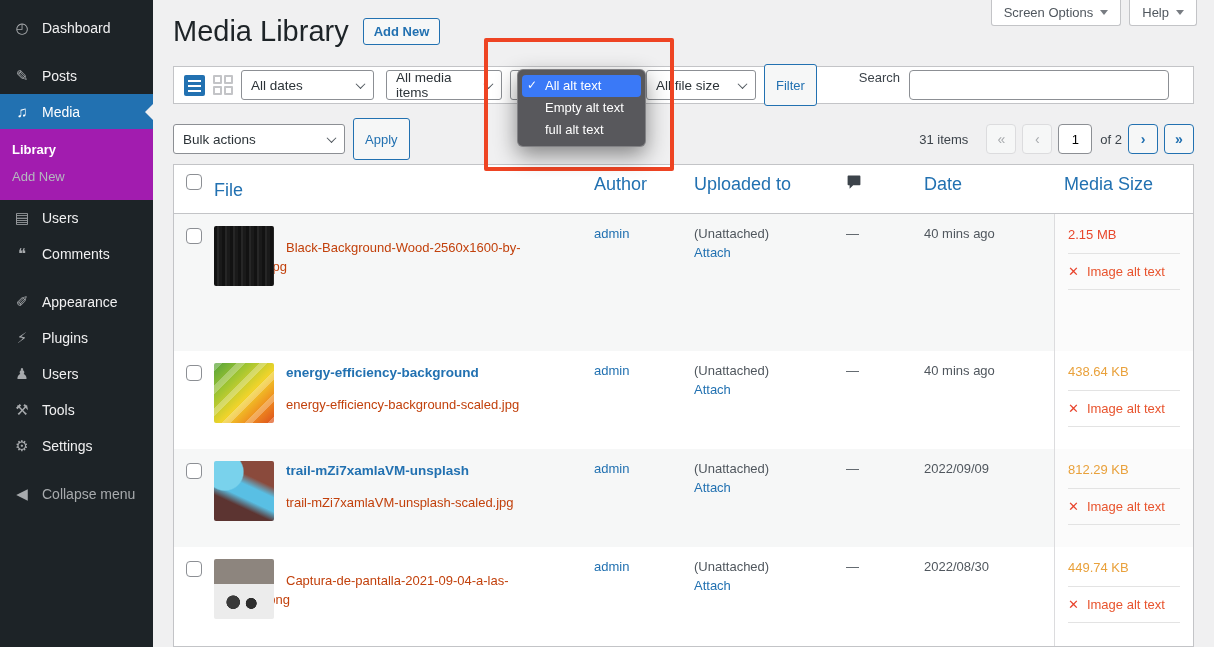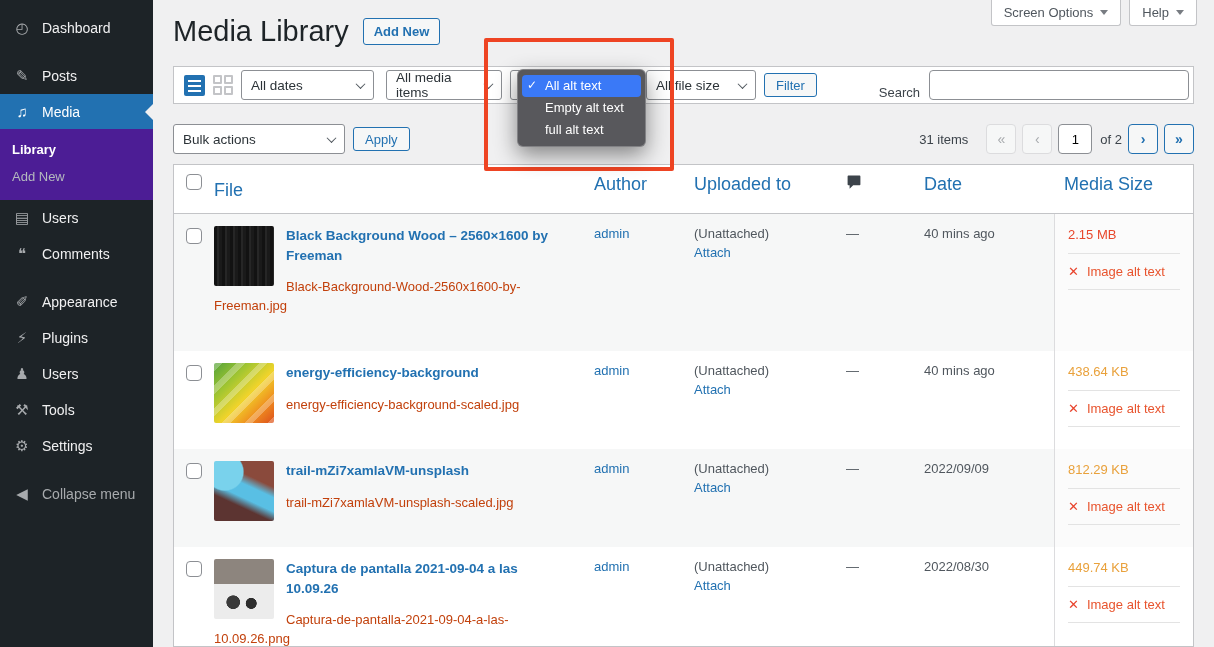--- a/index.html
+++ b/index.html
@@ -15,21 +15,21 @@
     background:#1d2327; color:#f0f0f1; padding-top:10px; z-index:10; }
   .menu-item { position:relative; display:flex; align-items:center; gap:10px;
     padding:9px 12px; font-size:14px; color:#f0f0f1; cursor:pointer; }
   .menu-item .mi-icon { width:20px; text-align:center; font-size:15px; color:#a7aaad; flex:0 0 20px; }
   .menu-item.gap { margin-top:12px; }
   .menu-item.active { background:#2271b1; color:#fff; }
   .menu-item.active .mi-icon { color:#fff; }
   .menu-item.active::after { content:""; position:absolute; right:0; top:50%;
     transform:translateY(-50%); border:8px solid transparent; border-right-color:#f0f0f1; }
   .menu-item.muted { color:#a7aaad; }
-  .submenu { background:#4c1d95; padding:7px 0 10px; }
+  .submenu { background:#a21caf; padding:7px 0 10px; }
   .submenu-item { padding:6px 12px; font-size:13px; color:#b4b9be; cursor:pointer; }
   .submenu-item.current { color:#fff; font-weight:bold; }
   
   .top-panels { position:absolute; top:0; right:17px; display:flex; gap:8px; z-index:5; }
   .top-panel { display:flex; align-items:center; gap:7px; background:#fff;
     border:1px solid #c3c4c7; border-top:none; border-radius:0 0 3px 3px;
     padding:5px 12px; color:#50575e; font-size:13px; cursor:pointer; }
   .tri-down { width:0; height:0; border-left:4px solid transparent; border-right:4px solid transparent;
     border-top:5px solid #787c82; display:inline-block; }
   
@@ -49,23 +49,23 @@
   .view-grid-icon span { border:2px solid #c3c4c7; border-radius:1px; }
   .select { height:30px; background:#fff; border:1px solid #8c8f94; border-radius:3px;
     display:flex; align-items:center; justify-content:space-between; padding:0 9px;
     color:#2c3338; font-size:13.5px; cursor:pointer; }
   .chev { width:7px; height:7px; border-right:1.7px solid #50575e; border-bottom:1.7px solid #50575e;
     transform:rotate(45deg) translate(-1px,-1px); flex:0 0 7px; }
   .sel-media { width:116px; margin-left:12px; }
   .sel-dates { width:133px; margin-left:8px; }
   .sel-alt   { width:128px; margin-left:8px; }
   .sel-size  { width:110px; margin-left:8px; }
-  .btn-blue { height:24px; margin-left:8px; background:#f6f7f7; border:1px solid #2271b1;
+  .btn-blue { height:42px; margin-left:8px; background:#f6f7f7; border:1px solid #2271b1;
     color:#2271b1; border-radius:3px; padding:0 11px; font-size:13px; cursor:pointer; }
-  .search-wrap { margin-left:auto; display:flex; align-items:flex-end; gap:9px; margin-right:4px; }
+  .search-wrap { margin-left:auto; display:flex; align-items:flex-start; gap:9px; margin-right:24px; }
   .search-label { color:#3c434a; font-size:13px; }
   .search-input { width:260px; height:30px; border:1px solid #8c8f94; border-radius:4px;
     background:#fff; padding:0 8px; font-size:13px; font-family:inherit; }
   
   .bulk-bar { position:absolute; left:173px; top:121px; width:1021px; height:36px;
     display:flex; align-items:center; }
   .sel-bulk { width:172px; }
   .items-count { margin-left:auto; color:#3c434a; margin-right:12px; }
   .pg { width:30px; height:30px; border-radius:4px; display:flex; align-items:center;
     justify-content:center; font-size:14px; margin-left:6px; cursor:pointer; }
@@ -274,21 +274,20 @@
     <div class="cell">Date</div>
     <div class="cell">Media Size</div>
   </div>
   <div id="tbody">
   <div class="trow row">
     <div class="cell cell-cb">
       <span class="cb"></span>
     </div>
     <div class="cell cell-file">
       <span class="thumb thumb-wood"></span>
-      <div class="file-title">Black Background Wood – 2560×1600 by Freeman</div>
       <div class="file-name">Black-Background-Wood-2560x1600-by-Freeman.jpg</div>
     </div>
     <div class="cell">
       <span class="link">admin</span>
     </div>
     <div class="cell">
       <div class="muted-text">(Unattached)</div>
       <span class="attach-link">Attach</span>
     </div>
     <div class="cell dash">—</div>
@@ -355,21 +354,20 @@
       </div>
     </div>
   </div>
 
   <div class="trow row">
     <div class="cell cell-cb">
       <span class="cb"></span>
     </div>
     <div class="cell cell-file">
       <span class="thumb thumb-screenshot"></span>
-      <div class="file-title">Captura de pantalla 2021-09-04 a las 10.09.26</div>
       <div class="file-name">Captura-de-pantalla-2021-09-04-a-las-10.09.26.png</div>
     </div>
     <div class="cell">
       <span class="link">admin</span>
     </div>
     <div class="cell">
       <div class="muted-text">(Unattached)</div>
       <span class="attach-link">Attach</span>
     </div>
     <div class="cell dash">—</div>

